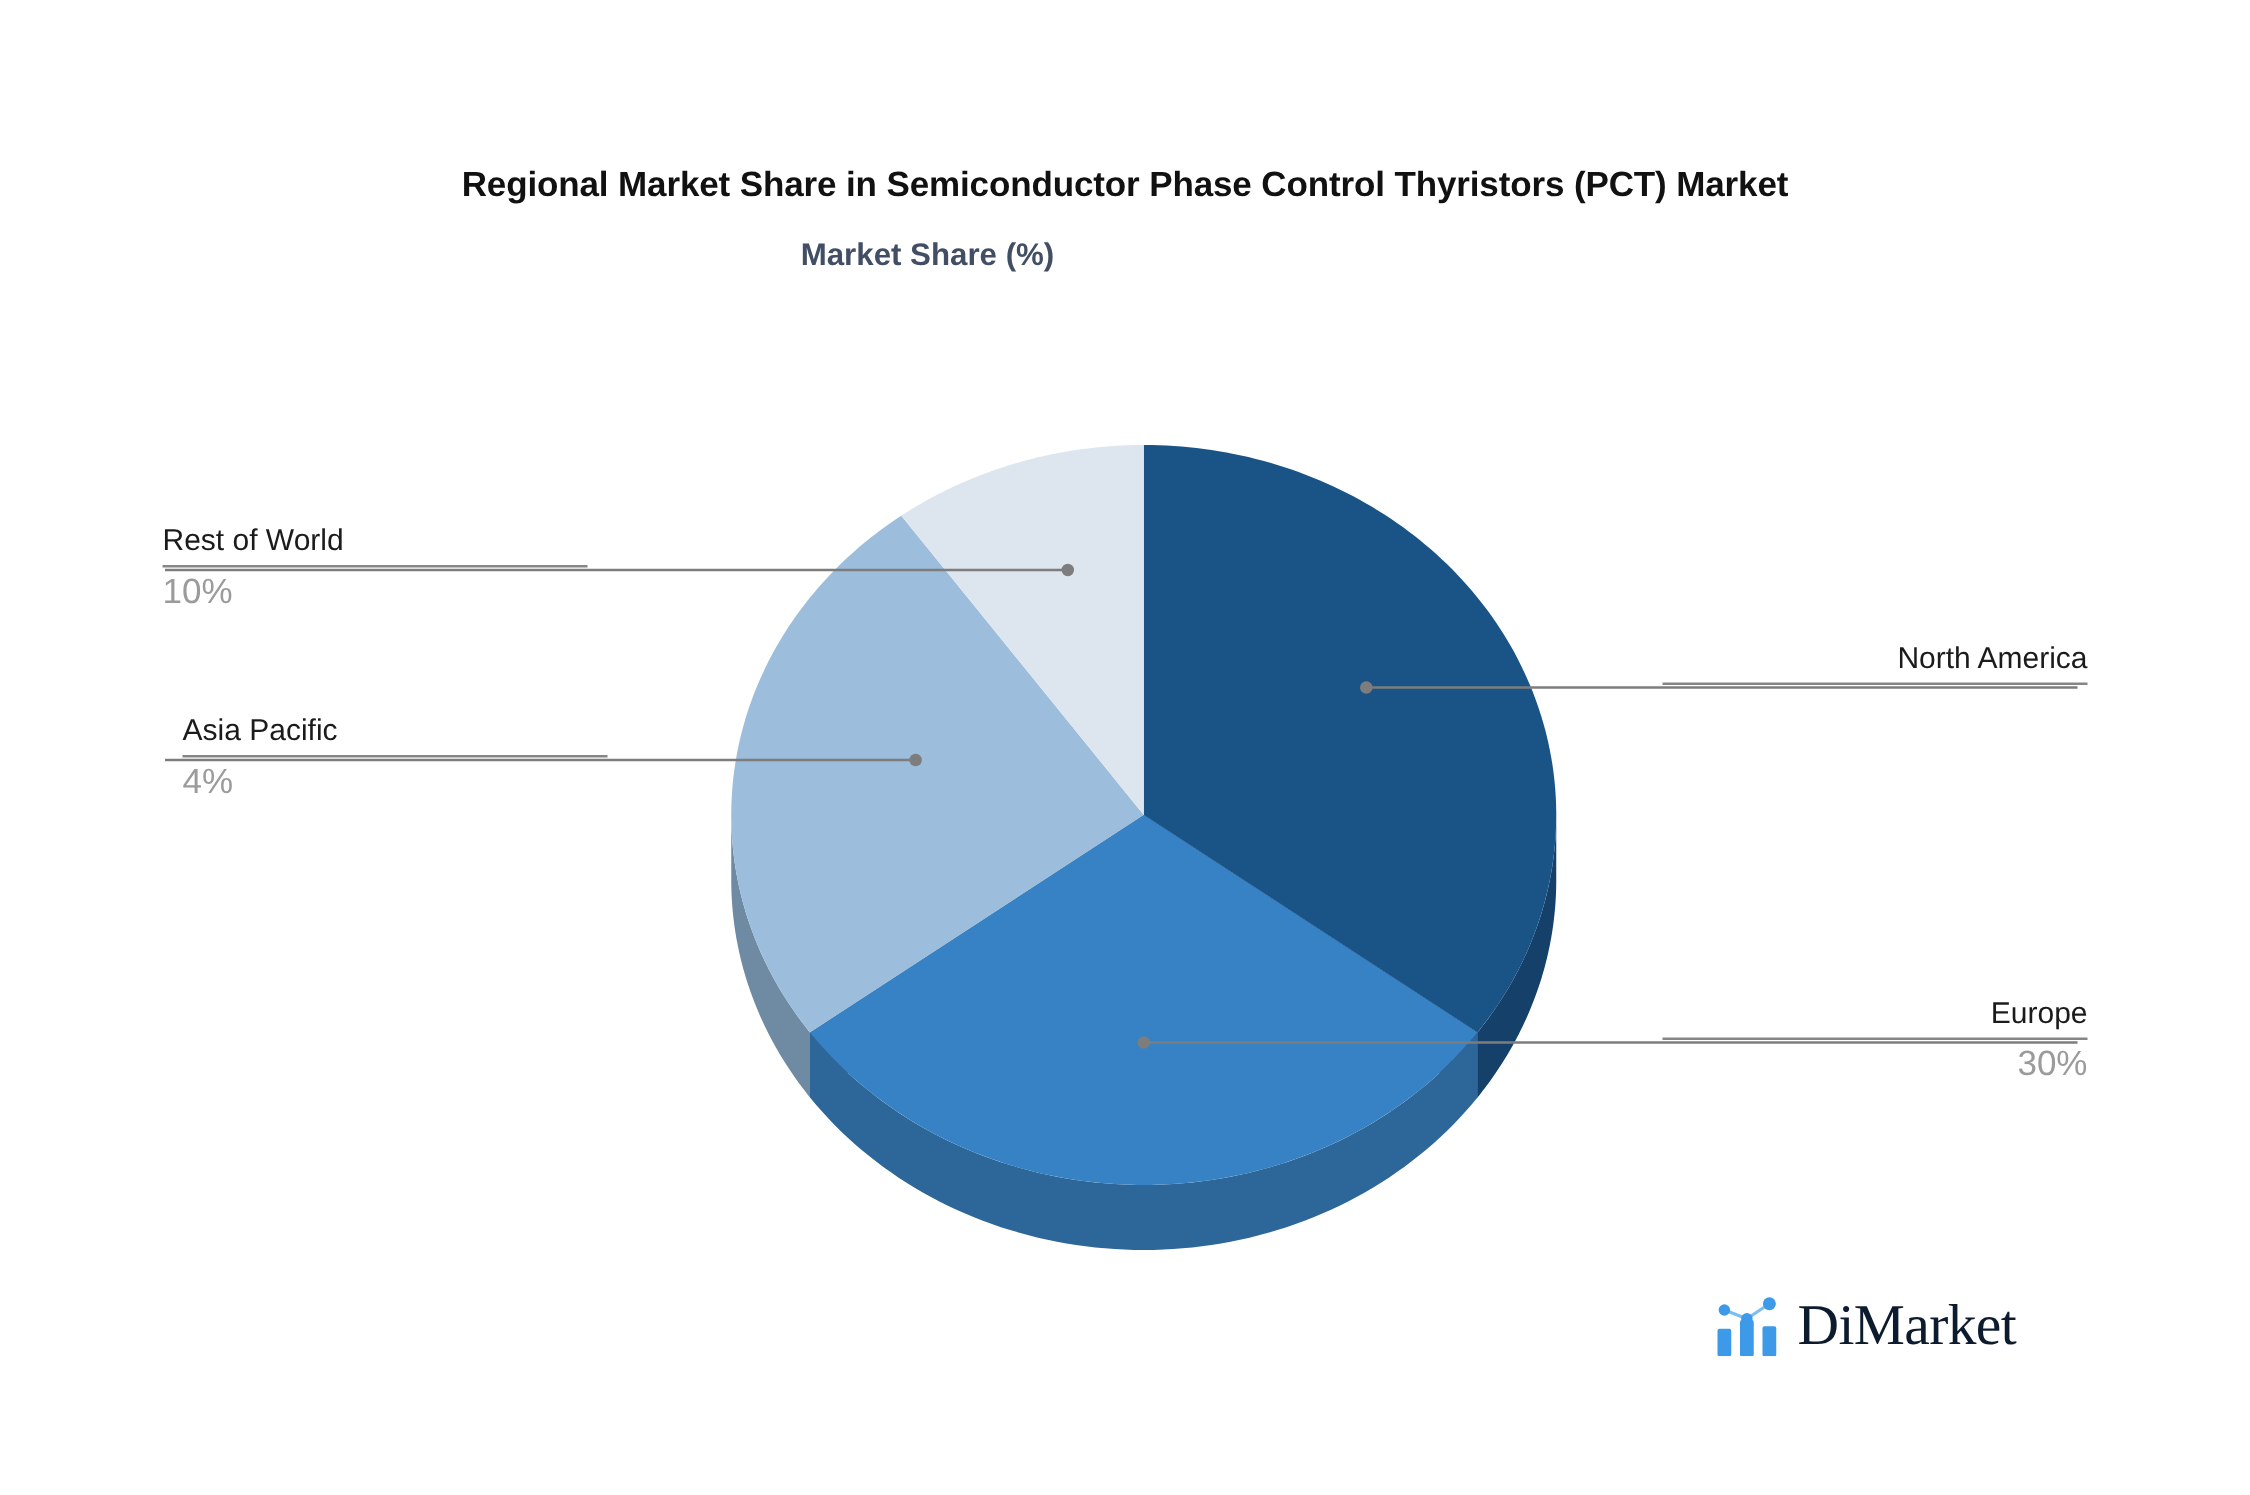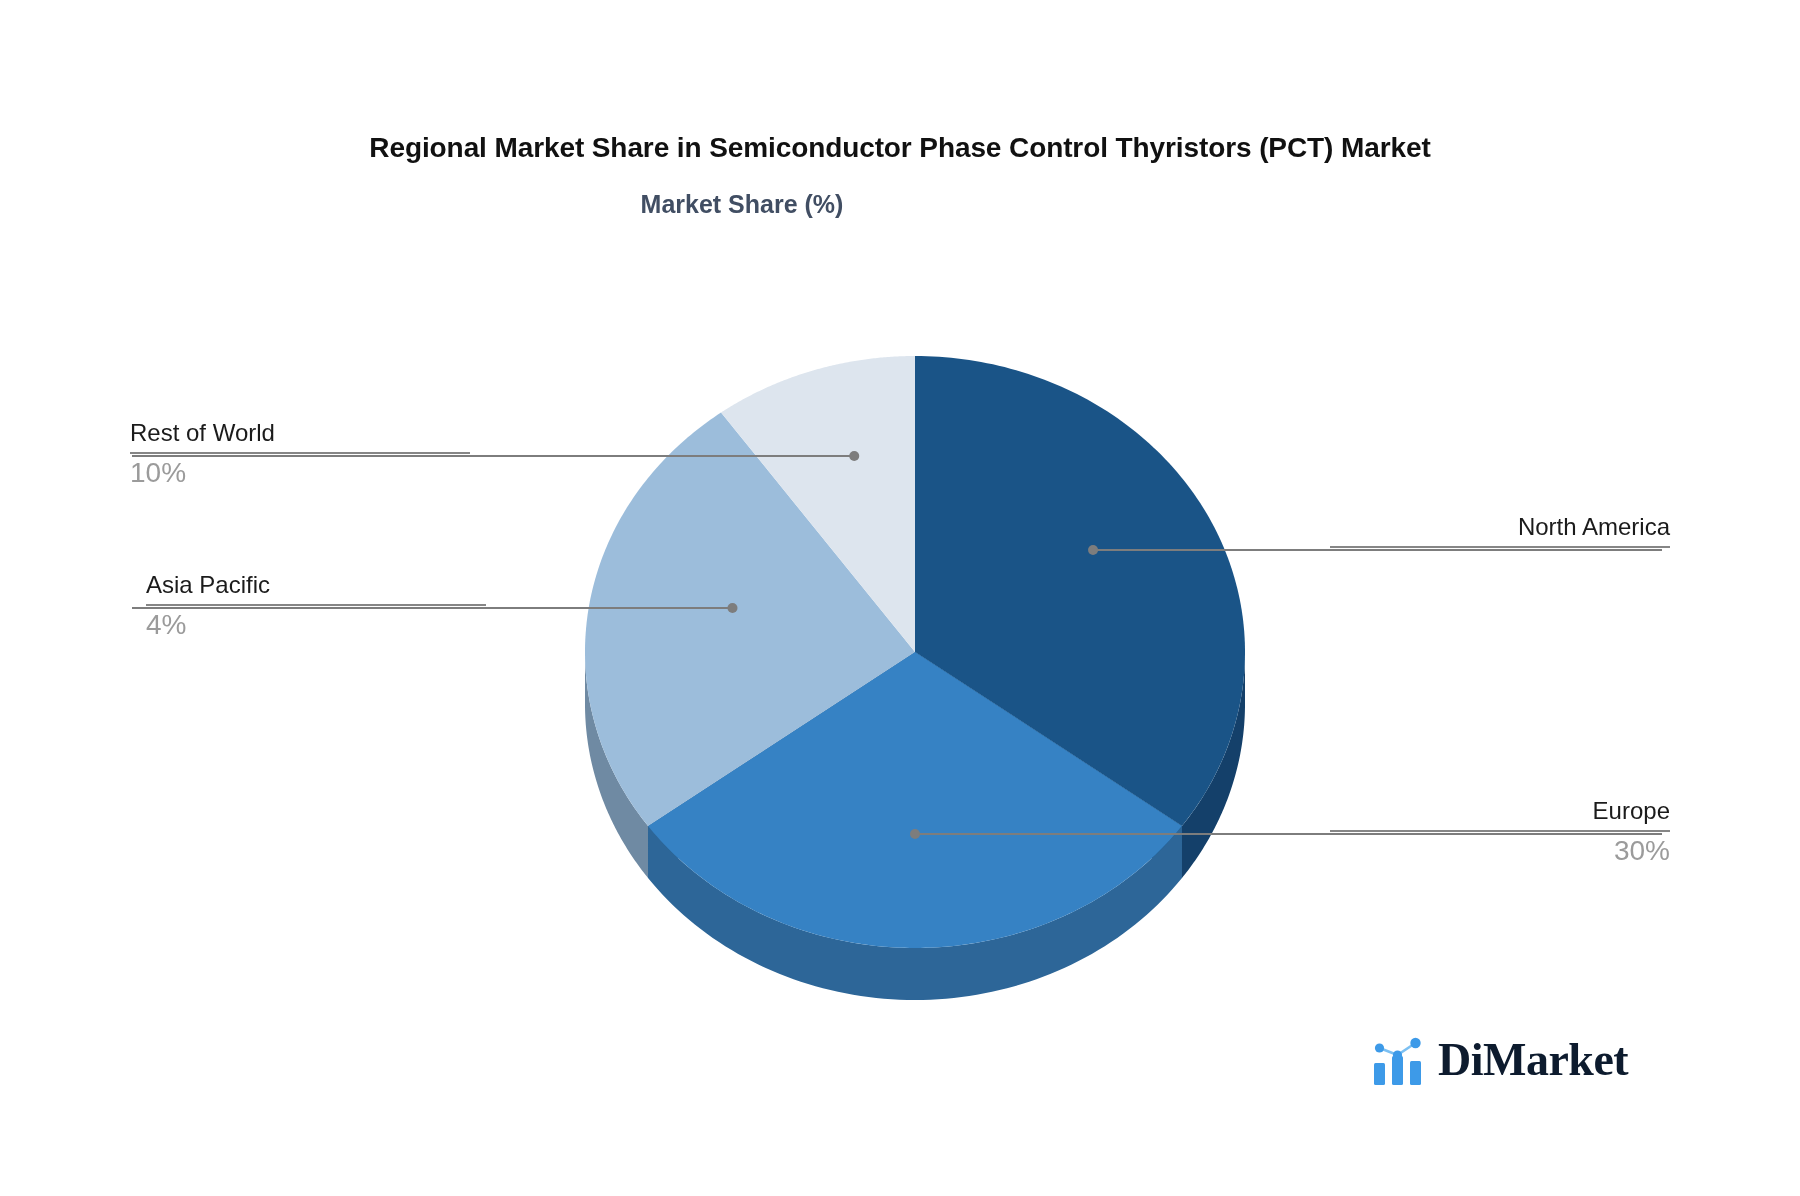--- a/index.html
+++ b/index.html
@@ -87,21 +87,21 @@
     position: absolute;
     left: 1372px;
     top: 1035px;
     display: flex;
     align-items: center;
     gap: 10px;
   }
   #logo .logo-word {
     font-family: "Liberation Serif", serif;
     font-size: 46px;
-    font-weight: bold;
+    font-weight: normal;
     color: #0d1b2e;
     letter-spacing: -0.5px;
     line-height: 46px;
   }
 </style>
 </head>
 <body>
 
 <div id="chart-root">
 

